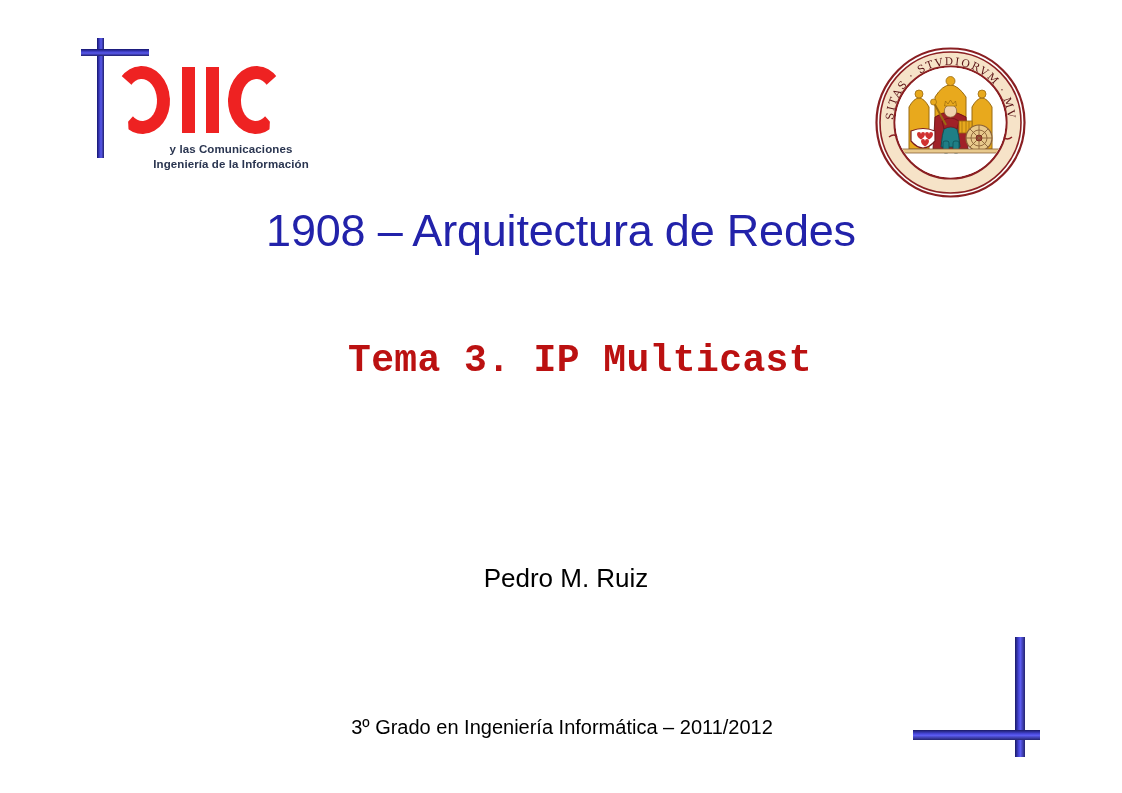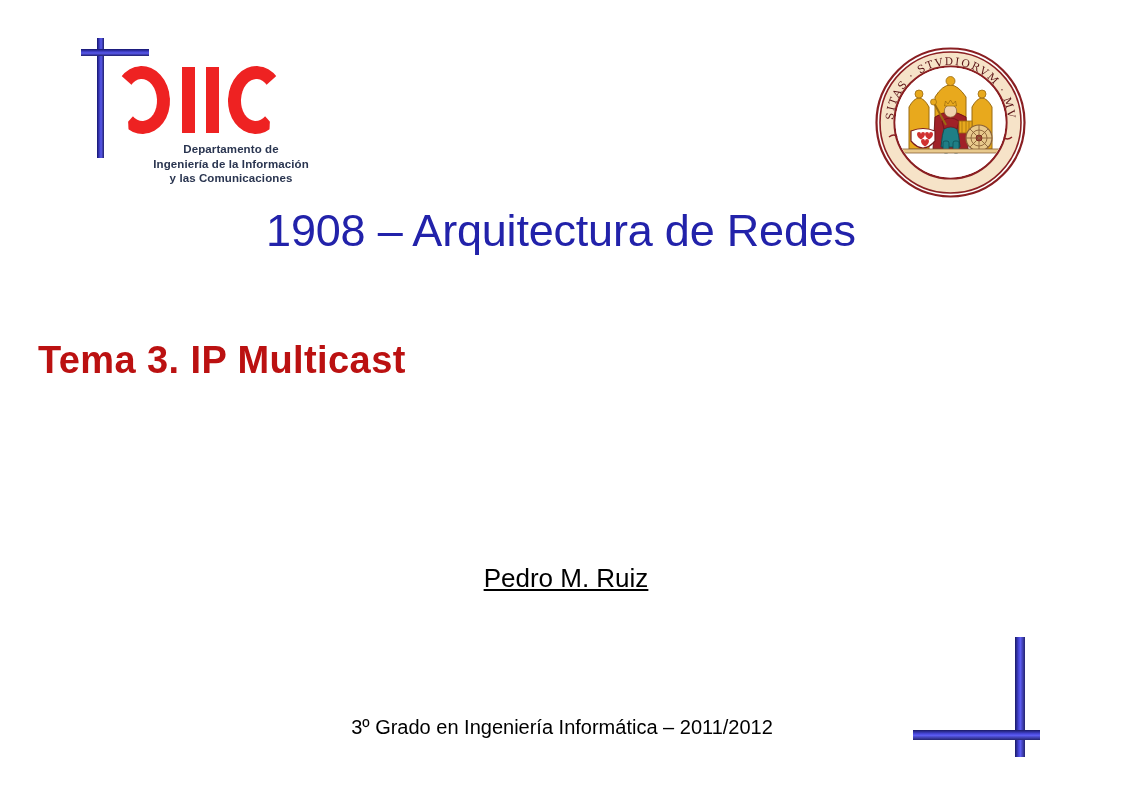--- a/index.html
+++ b/index.html
@@ -139,25 +139,25 @@
     font-size: 45px;
     font-weight: normal;
     letter-spacing: -0.2px;
     white-space: nowrap;
   }
   #topic-title {
     position: absolute;
     left: 0;
     top: 339px;
     width: 1122px;
-    text-align: left;
+    text-align: center;
     padding-left: 38px;
     box-sizing: border-box;
     color: #bb1111;
-    font-family: Liberation Sans, sans-serif;
+    font-family: Liberation Mono, monospace;
     font-size: 38px;
     font-weight: bold;
     letter-spacing: 0.4px;
     white-space: nowrap;
   }
 
   
   #authors {
     position: absolute;
     left: 0;
@@ -170,21 +170,21 @@
   }
   .author-col {
     width: 290px;
     text-align: center;
     color: #000000;
     font-family: "Liberation Sans", sans-serif;
     font-size: 26px;
     line-height: 32px;
     white-space: nowrap;
   }
-  .author-col .author-name { display: block; text-decoration: underline; }
+  .author-col .author-name { display: block; }
   .author-col .author-email { display: block; }
 
   
   #footer {
     position: absolute;
     left: 0;
     top: 716px;
     width: 1122px;
     text-align: center;
     padding-left: 2px;
@@ -228,23 +228,22 @@
   <div id="diic-logo">
     <div class="diic-cross-v"></div>
     <div class="diic-cross-h"></div>
     <div class="diic-letters">
       <div class="gl-rc"></div>
       <div class="gl-bar1"></div>
       <div class="gl-bar2"></div>
       <div class="gl-c"></div>
     </div>
     <div id="diic-subtitle">
-      <div>Departamento de</div>
+      <div>y las Comunicaciones</div>
       <div>Ingeniería de la Información</div>
-      <div>y las Comunicaciones</div>
     </div>
   </div>
 
   <div id="um-seal">
     <svg width="155" height="155" viewBox="0 0 155 155" xmlns="http://www.w3.org/2000/svg">
       <defs>
         <path id="ringTop" d="M 20,77.5 A 57.5,57.5 0 0 1 135,77.5"></path>
         <path id="ringBot" d="M 26,77.5 A 51.5,51.5 0 0 0 129,77.5"></path>
       </defs>
 

